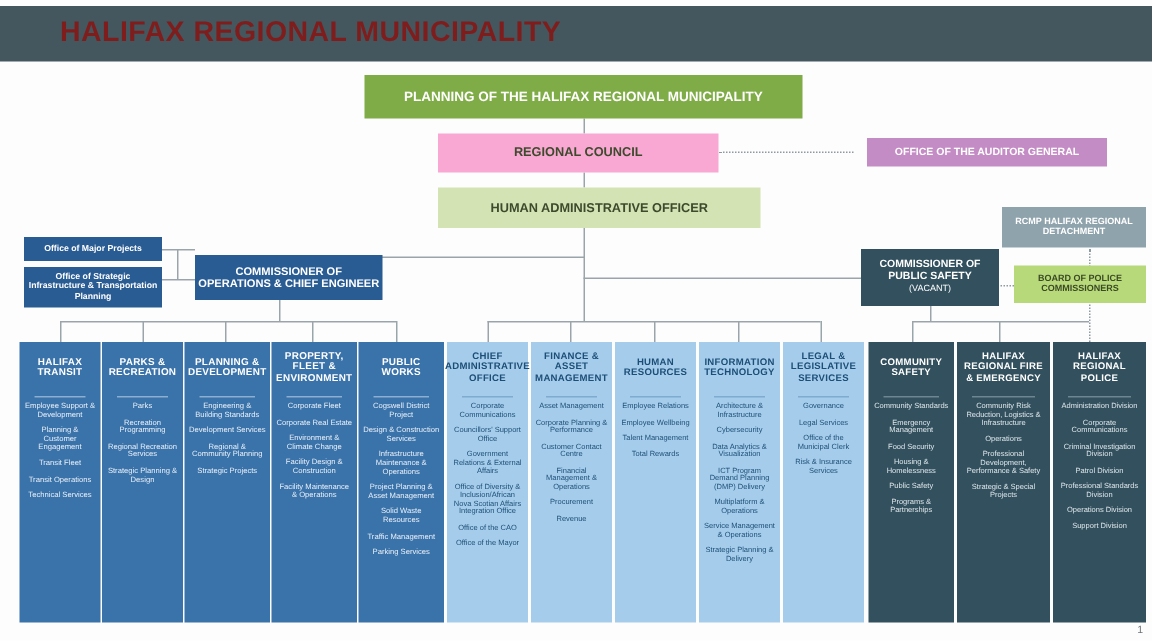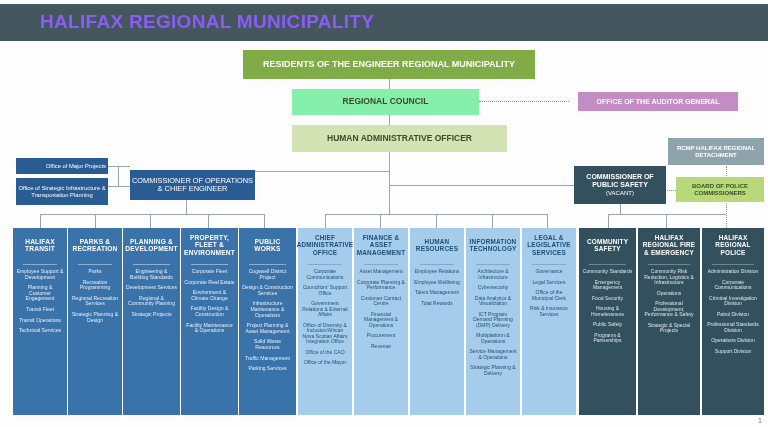--- a/index.html
+++ b/index.html
@@ -10,36 +10,36 @@
   }
   #stage{position:relative;width:768px;height:427px;background:#fdfdfd;}
 
   
   .header-bar{
     position:absolute;left:0;top:4px;width:768px;height:37px;
     background:#44575f;
   }
   .header-title{
     position:absolute;left:40px;top:11px;
-    color:#8b5cf6;font-size:19px;font-weight:bold;letter-spacing:.3px;
+    color:#7f1d1d;font-size:19px;font-weight:bold;letter-spacing:.3px;
     white-space:nowrap;
   }
 
   
   .box{position:absolute;box-sizing:border-box;display:flex;align-items:center;
        justify-content:center;text-align:center;line-height:1.12;}
   .box span{display:block;padding:0 2px;}
 
   .green-dark{background:#7fac46;color:#ffffff;font-weight:bold;}
-  .green-mid{background:#86efac;color:#3d4a2c;font-weight:bold;}
+  .green-mid{background:#f9a8d4;color:#3d4a2c;font-weight:bold;}
   .green-light{background:#d4e3b4;color:#3d4a2c;font-weight:bold;}
   .green-board{background:#b8d97a;color:#3b4a26;font-weight:bold;}
   .purple{background:#c48cc4;color:#ffffff;font-weight:bold;}
   .grey-rcmp{background:#8fa3ad;color:#ffffff;font-weight:bold;}
-  .blue-dark{background:#2a5c94;color:#ffffff;font-weight:normal;justify-content:flex-end;}
+  .blue-dark{background:#2a5c94;color:#ffffff;font-weight:bold;}
   .navy{background:#33505e;color:#ffffff;font-weight:bold;}
 
   
   .col{position:absolute;box-sizing:border-box;}
   .col-head{
     box-sizing:border-box;width:100%;
     display:flex;align-items:center;justify-content:center;text-align:center;
     font-weight:bold;letter-spacing:.2px;line-height:1.12;
     padding:4px 2px;
   }
@@ -112,21 +112,21 @@
   <div class="ln v" style="left:608px;top:214px;height:14px;"></div>
   <div class="ln v" style="left:666px;top:214px;height:14px;"></div>
   <div class="dot-v" style="left:726px;top:196px;height:32px;"></div>
 
   <div class="dot-v" style="left:640px;top:174px;height:22px;"></div>
   <div class="dot-h" style="left:612px;top:174px;width:30px;"></div>
   <div class="dot-v" style="left:726px;top:166px;height:12px;"></div>
   <div class="dot-h" style="left:652px;top:190px;width:24px;"></div>
 
   <div class="box green-dark" style="left:243px;top:50px;width:292px;height:29px;font-size:9px;">
-    <span>RESIDENTS OF THE ENGINEER REGIONAL MUNICIPALITY</span>
+    <span>PLANNING OF THE HALIFAX REGIONAL MUNICIPALITY</span>
   </div>
 
   <div class="box green-mid" style="left:292px;top:89px;width:187px;height:26px;font-size:8.5px;">
     <span>REGIONAL COUNCIL</span>
   </div>
 
   <div class="box green-light" style="left:292px;top:125px;width:215px;height:27px;font-size:8.5px;">
     <span>HUMAN ADMINISTRATIVE OFFICER</span>
   </div>
 

